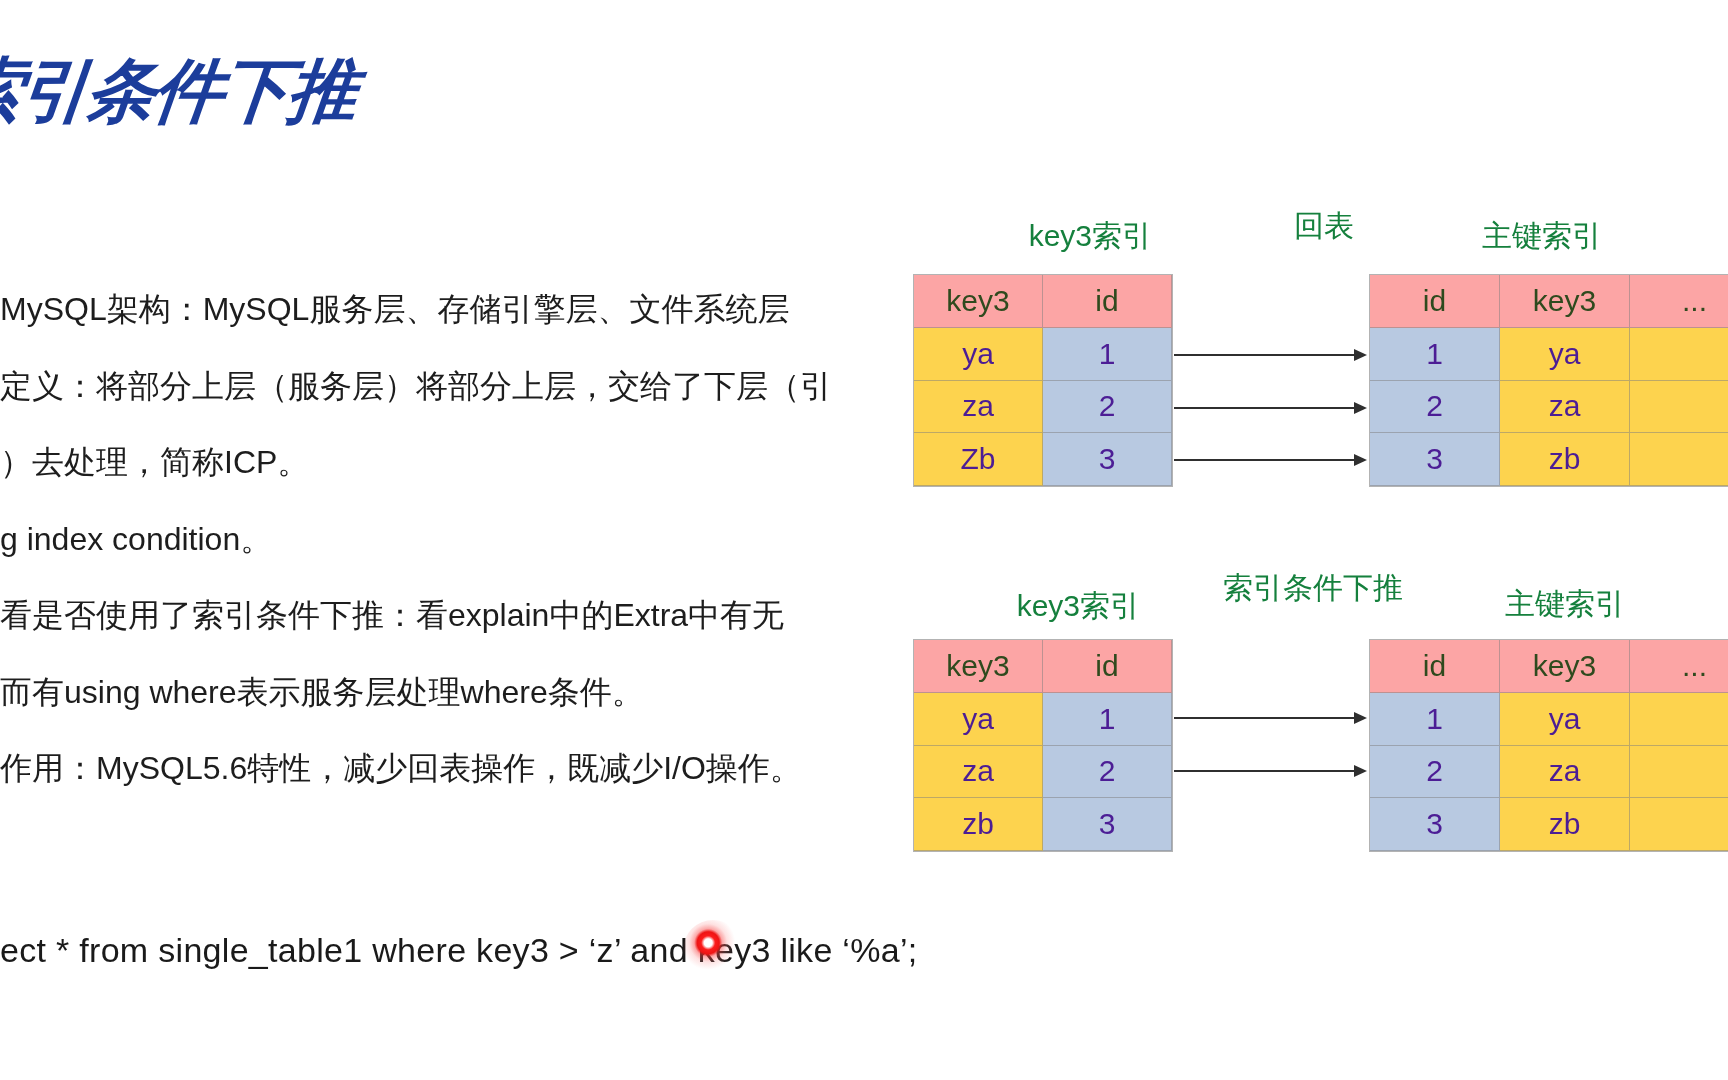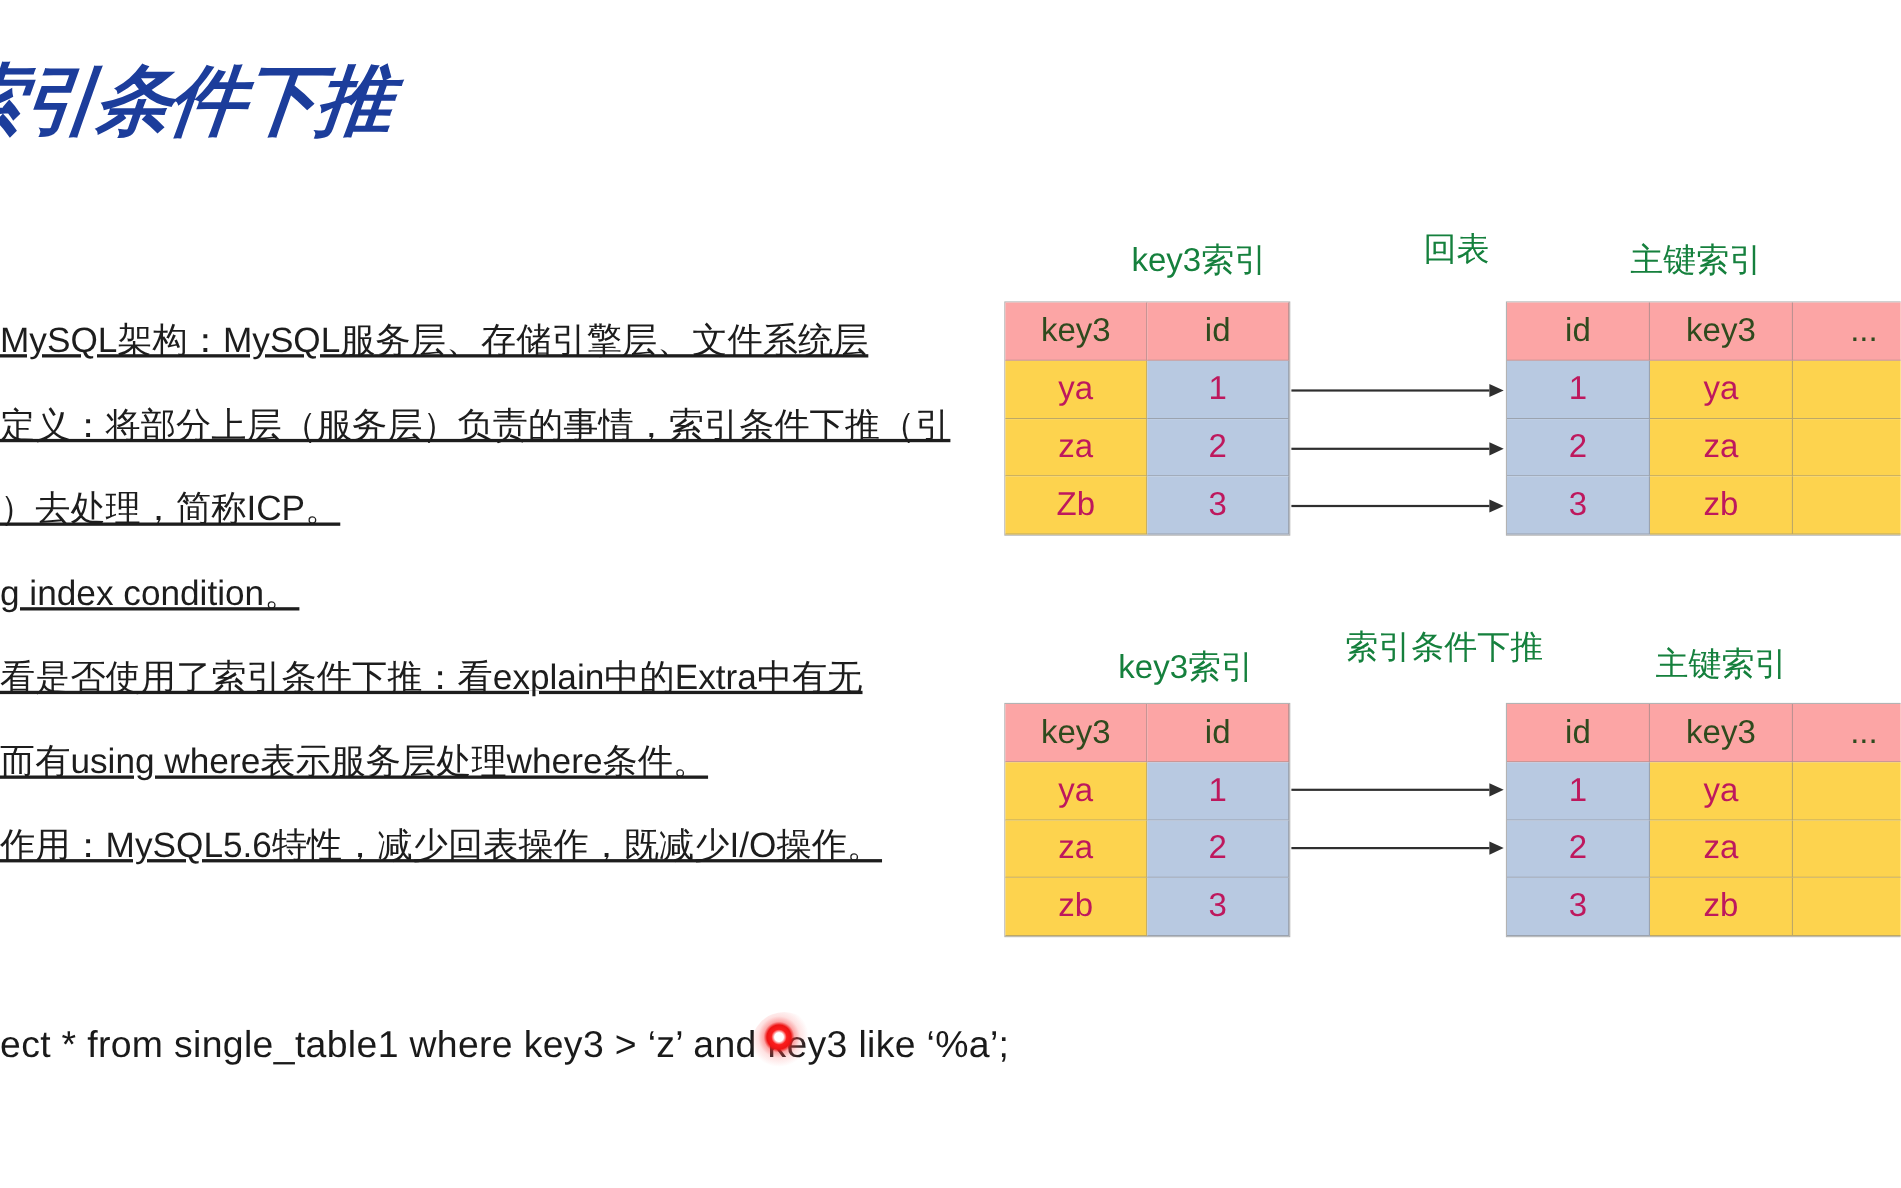--- a/index.html
+++ b/index.html
@@ -12,21 +12,21 @@
   .title {
     position:absolute; left:-52px; top:46px;
     font-size:70px; line-height:90px; font-weight:bold; font-style:italic;
     letter-spacing:-3px; color:#1c3d9b; white-space:nowrap;
     transform:skewX(-6deg); transform-origin:50% 100%;
   }
   
   .notes { position:absolute; left:0px; top:272px; }
   .note-line {
     height:76.5px; display:flex; align-items:center;
-    font-size:32px; color:#1d1d1d; white-space:nowrap;text-decoration:underline;
+    font-size:32px; color:#1d1d1d; white-space:nowrap;
   }
   
   .sql {
     position:absolute; left:0px; top:928px; height:44px;
     display:flex; align-items:center;
     font-size:34px; color:#1a1a1a; white-space:nowrap; letter-spacing:0.3px;
   }
   .laser {
     position:absolute; left:683px; top:920px; width:60px; height:60px;
     border-radius:50%; pointer-events:none;
@@ -44,21 +44,21 @@
   }
   
   .tbl {
     position:absolute; display:grid; grid-auto-rows:52.75px;
     border:1px solid #b3b3b3; box-sizing:border-box;
   }
   .tbl-left  { width:260px; grid-template-columns:129px 129px; }
   .tbl-right { width:392px; grid-template-columns:130px 130px 130px; }
   .c {
     display:flex; align-items:center; justify-content:center;
-    font-size:30px; color:#be185d; box-sizing:border-box;
+    font-size:30px; color:#4c1d95; box-sizing:border-box;
     border-right:1px solid rgba(125,125,125,0.5);
     border-bottom:1px solid rgba(125,125,125,0.5);
   }
   .hd { background:#fca5a5; color:#2f4a1e; }
   .cy { background:#fdd34e; }
   .cb { background:#b8c9e1; }
   
   .arrow {
     position:absolute; height:2px; background:#2f2f2f;
   }
@@ -72,21 +72,21 @@
 </style>
 </head>
 <body>
 
 <div class="page">
 
   <div class="title">索引条件下推</div>
 
   <div class="notes">
     <div class="note-line">MySQL架构：MySQL服务层、存储引擎层、文件系统层</div>
-    <div class="note-line">定义：将部分上层（服务层）负责的事情，索引条件下推（引</div>
+    <div class="note-line">定义：将部分上层（服务层）将部分上层，交给了下层（引</div>
     <div class="note-line">）去处理，简称ICP。</div>
     <div class="note-line">g index condition。</div>
     <div class="note-line">看是否使用了索引条件下推：看explain中的Extra中有无</div>
     <div class="note-line">而有using where表示服务层处理where条件。</div>
     <div class="note-line">作用：MySQL5.6特性，减少回表操作，既减少I/O操作。</div>
   </div>
 
   <div class="sql">ect * from single_table1 where key3 &gt; ‘z’ and key3 like ‘%a’;</div>
   <div class="laser"></div>
 

